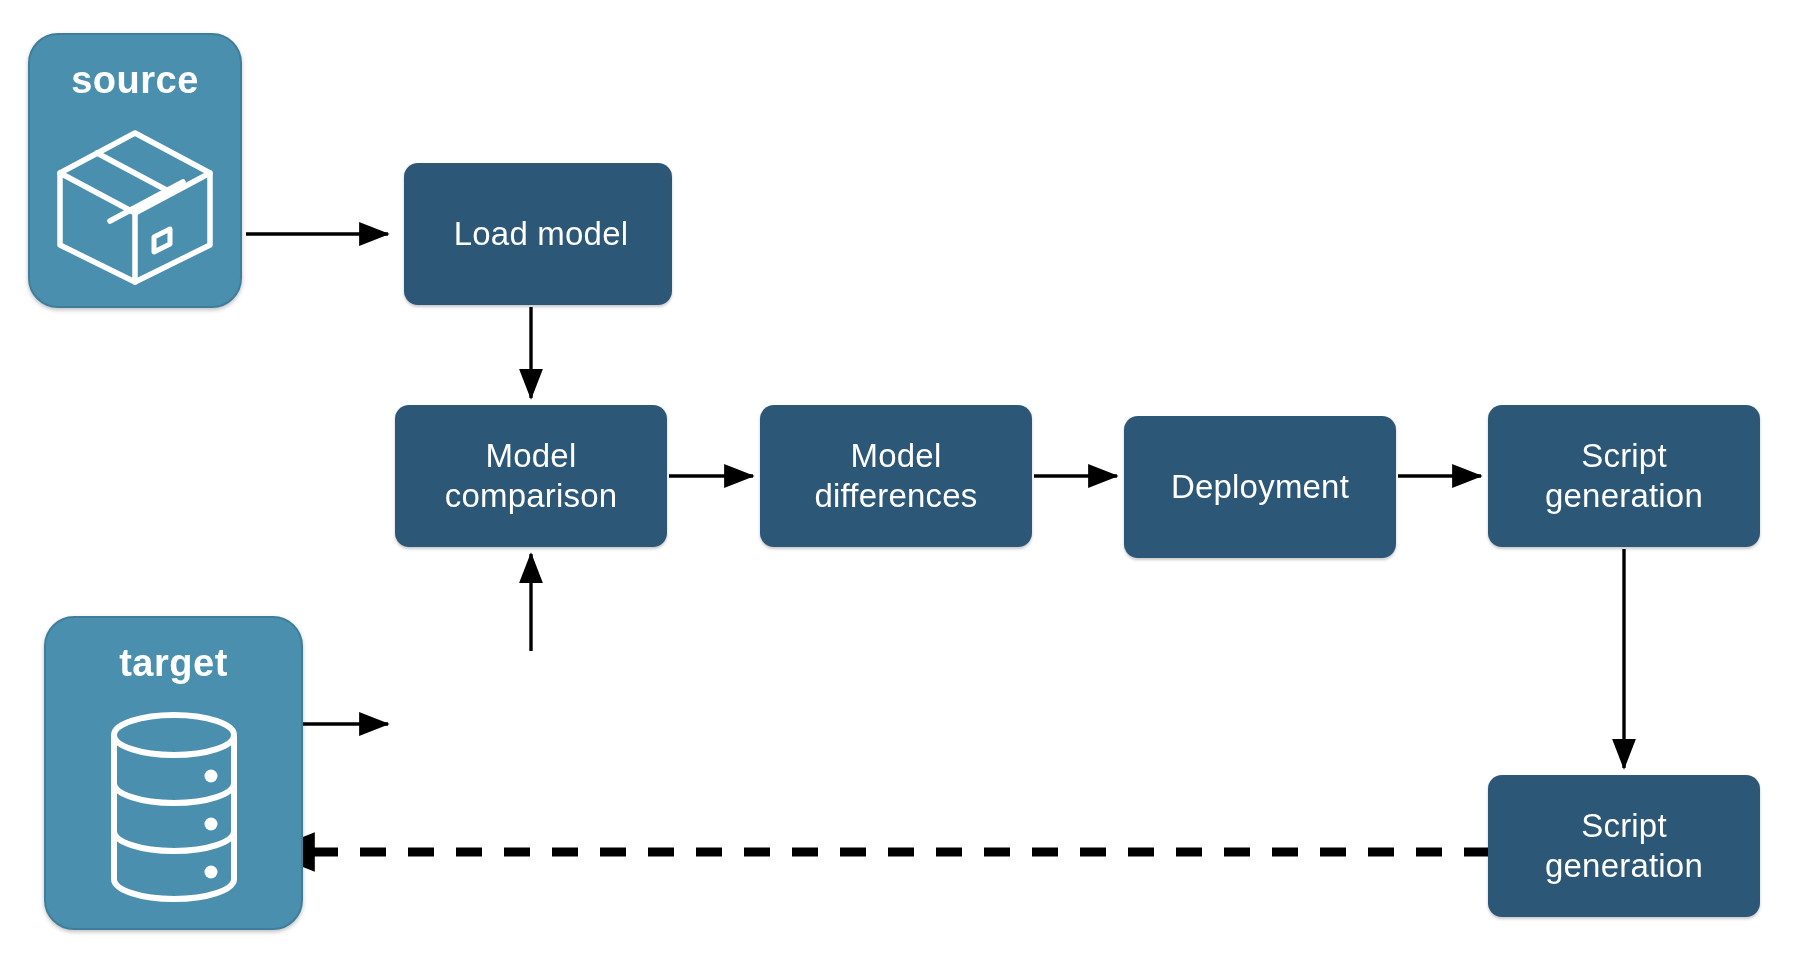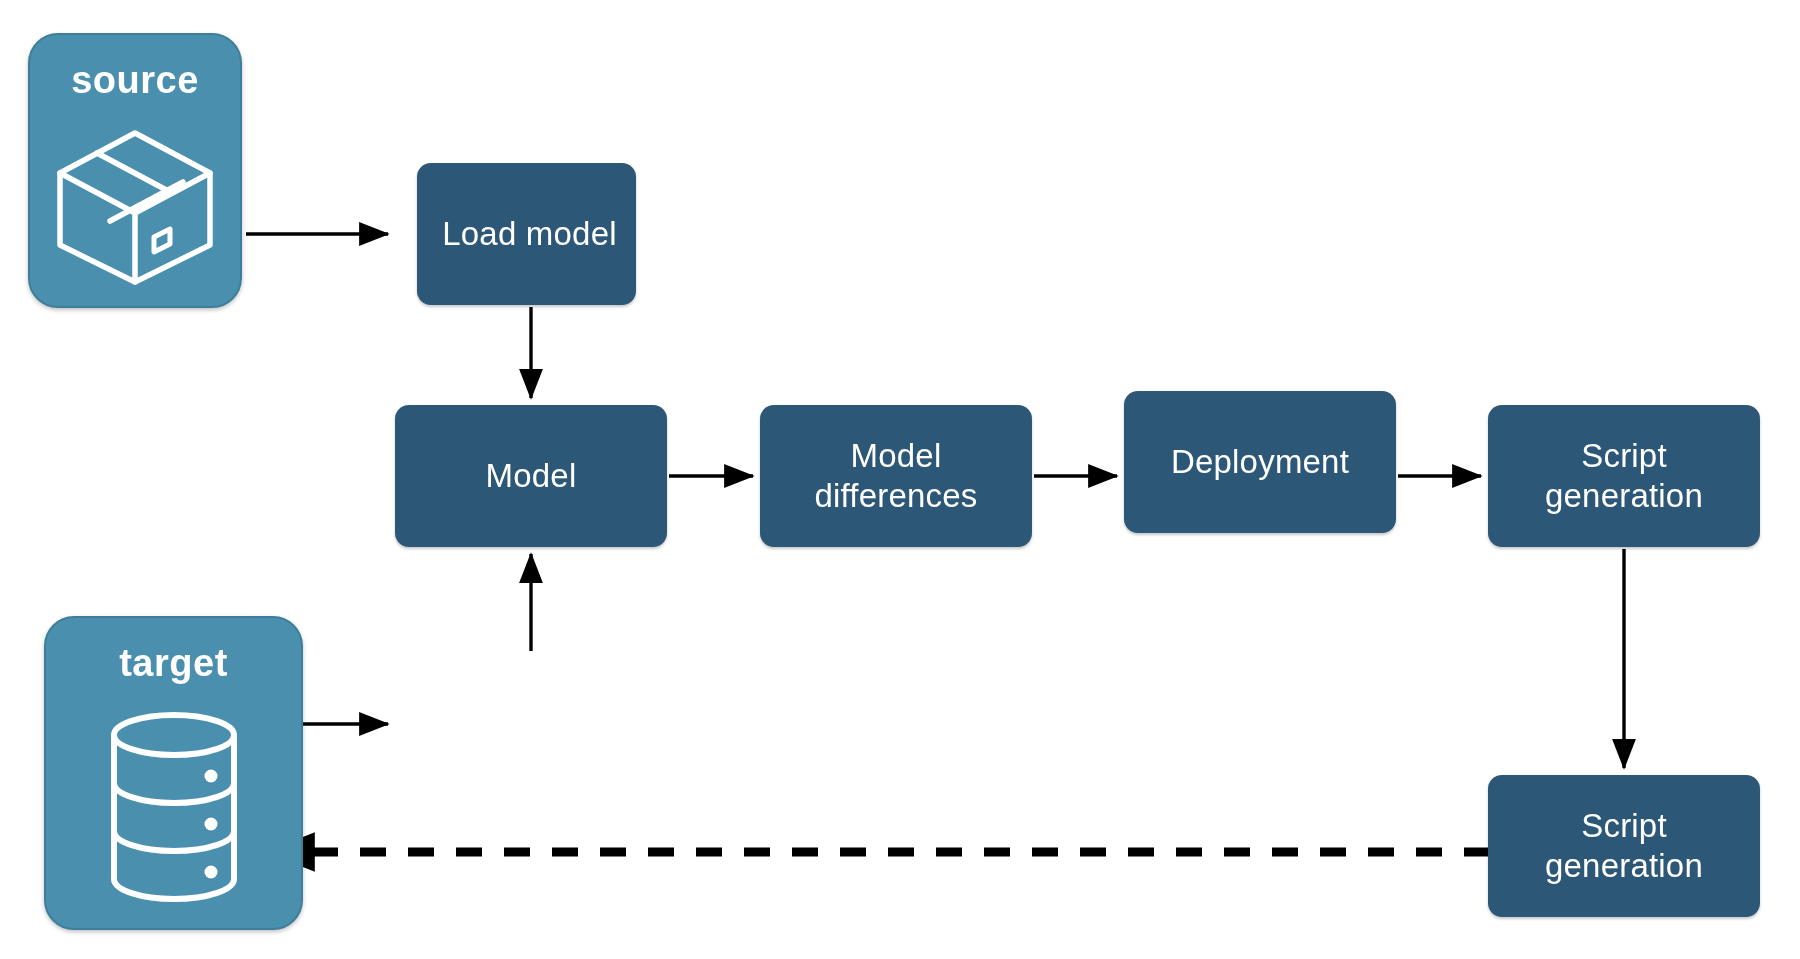--- a/index.html
+++ b/index.html
@@ -140,40 +140,41 @@
           <path d="M15 76 A60 20 0 0 0 135 76"></path>
           <path d="M15 124 A60 20 0 0 0 135 124"></path>
         </g>
         <circle cx="112" cy="69" r="6.5" fill="#ffffff"></circle>
         <circle cx="112" cy="117" r="6.5" fill="#ffffff"></circle>
         <circle cx="112" cy="165" r="6.5" fill="#ffffff"></circle>
       </svg>
     </div>
   </div>
 
-  <div class="node proc" style="left:417px; top:163px; width:219px; height:142px;padding-left:16px;">
+  <div class="node proc" style="left:404px; top:163px; width:268px; height:142px;padding-left:16px;">
     <div>
       <span class="label-line">Load model</span>
     </div>
   </div>
 
   <div class="node proc" style="left:395px; top:405px; width:272px; height:142px;">
     <div>
       <span class="label-line">Model</span>
+      <span class="label-line">comparison</span>
     </div>
   </div>
 
   <div class="node proc" style="left:760px; top:405px; width:272px; height:142px;">
     <div>
       <span class="label-line">Model</span>
       <span class="label-line">differences</span>
     </div>
   </div>
 
-  <div class="node proc" style="left:1124px; top:391px; width:272px; height:142px;">
+  <div class="node proc" style="left:1124px; top:416px; width:272px; height:142px;">
     <div>
       <span class="label-line">Deployment</span>
     </div>
   </div>
 
   <div class="node proc" style="left:1488px; top:405px; width:272px; height:142px;">
     <div>
       <span class="label-line">Script</span>
       <span class="label-line">generation</span>
     </div>

